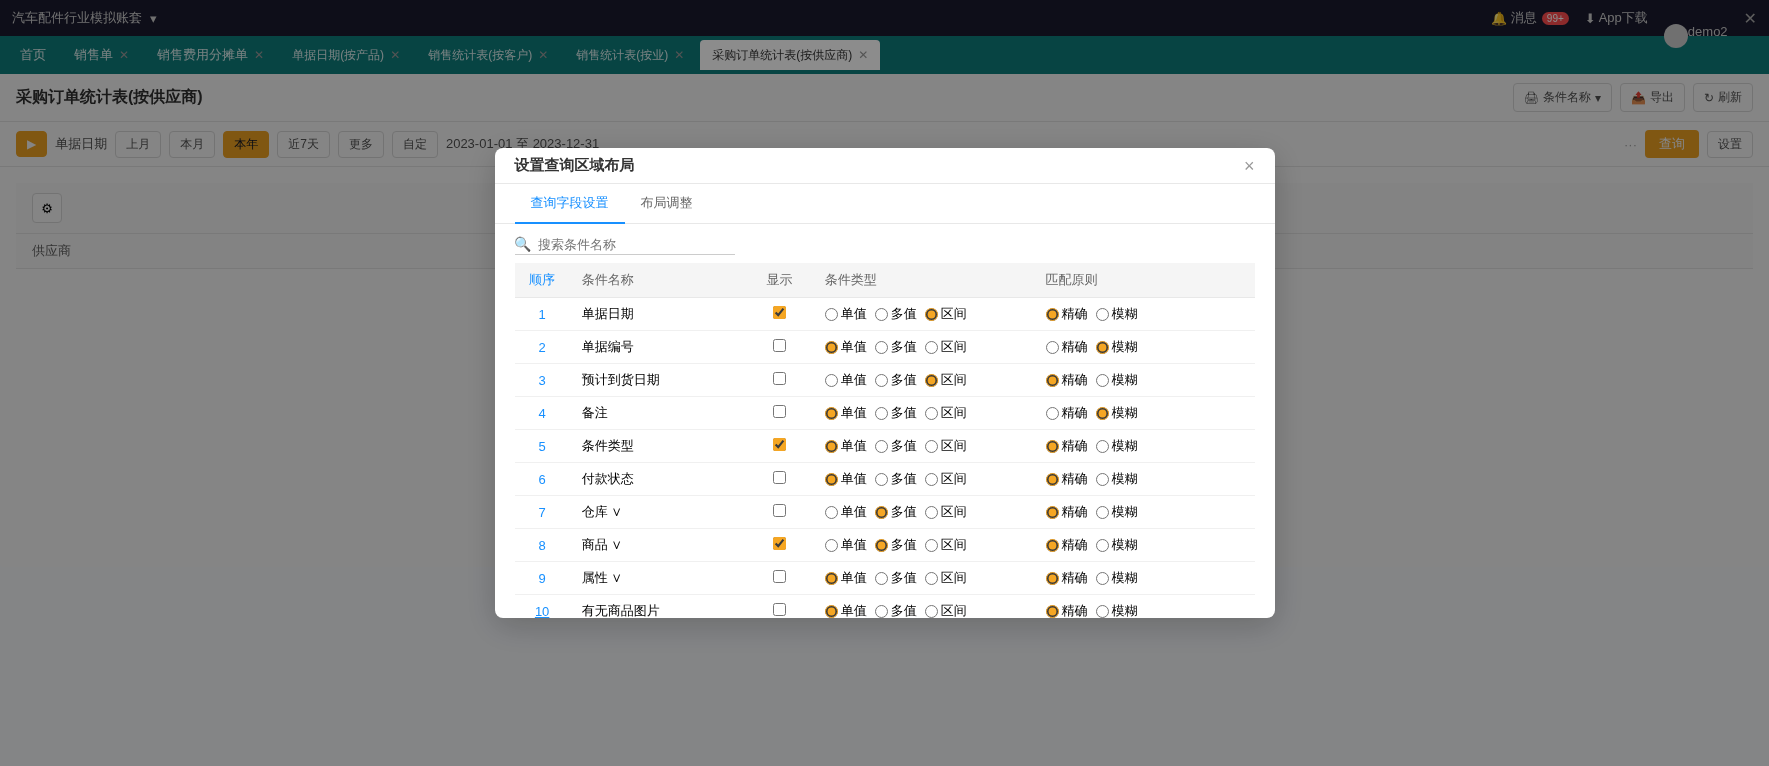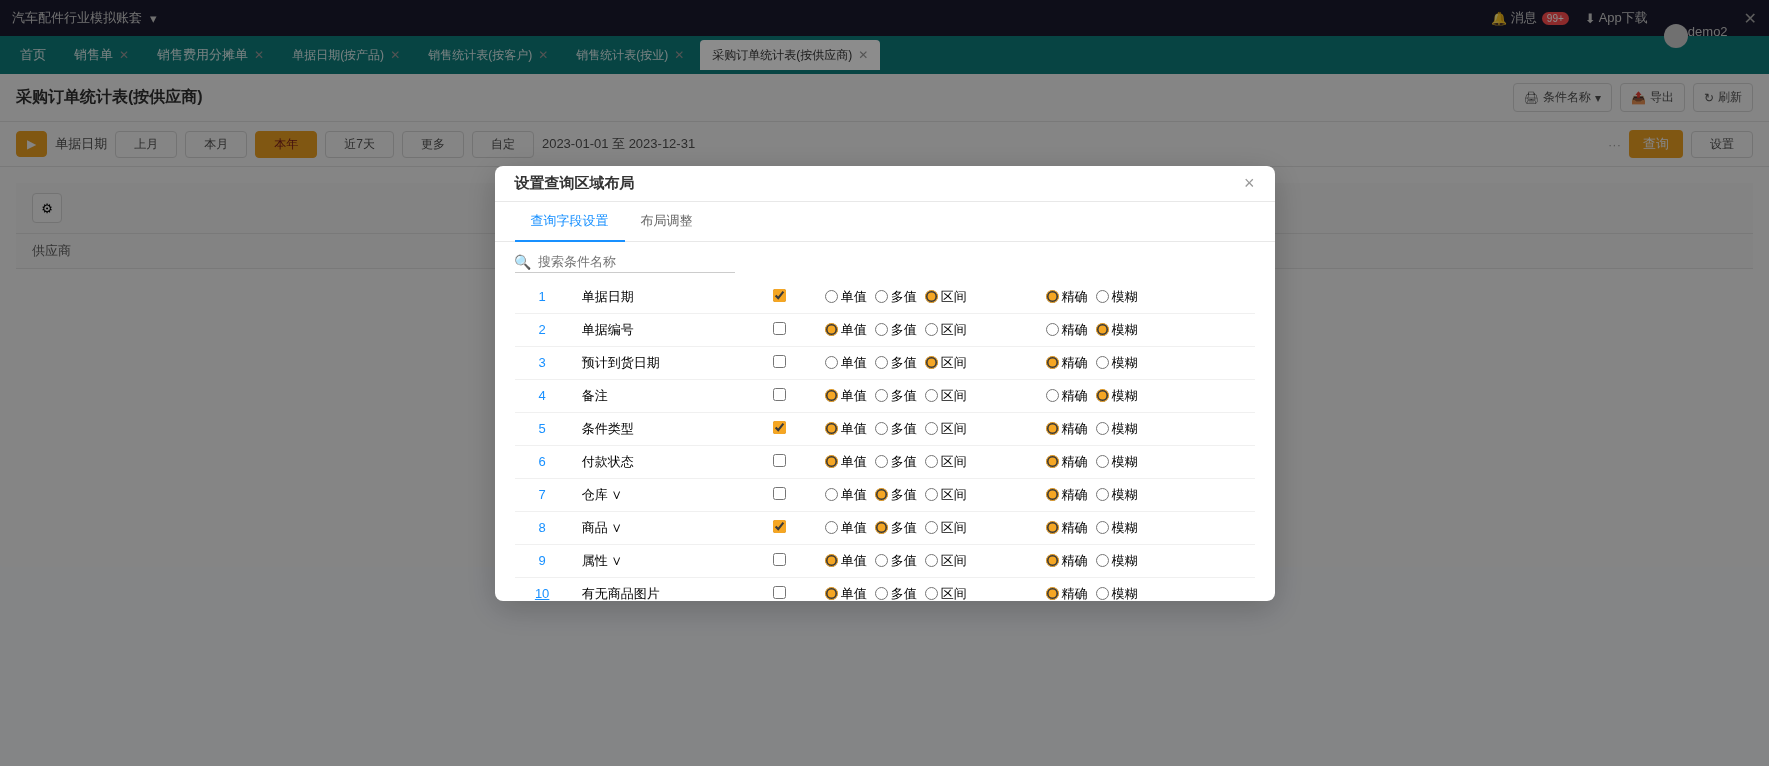--- a/index.html
+++ b/index.html
@@ -65,31 +65,31 @@
     
     .filter-bar {
       background: white;
       padding: 8px 16px;
       display: flex;
       align-items: center;
       gap: 8px;
       border-bottom: 1px solid #e8e8e8;
     }
     .filter-btn {
-      padding: 4px 18px;
+      padding: 4px 10px;
       border: 1px solid #ddd;
       border-radius: 4px;
       cursor: pointer;
       font-size: 12px;
       background: white;
       color: #555;
     }
     .filter-btn.active {
       background: #f5a623;
-      color: #7f1d1d;
+      color: #0f172a;
       border-color: #f5a623;
     }
     .orange-btn {
       background: #f5a623;
       color: white;
       border: none;
       padding: 5px 14px;
       border-radius: 4px;
       cursor: pointer;
       font-size: 13px;
@@ -424,20 +424,31 @@
     </div>
 
     <div class="modal-search">
       <div class="search-input-wrap">
         <span class="search-icon">🔍</span>
         <input type="text" style="width: 100%; border: none; outline: none; font-size: 13px; color: rgb(153, 153, 153);" placeholder="搜索条件名称">
       </div>
     </div>
 
     <div class="modal-body">
+      <table class="config-table">
+        <thead>
+          <tr>
+            <th class="col-order">顺序</th>
+            <th class="col-name">条件名称</th>
+            <th class="col-show">显示</th>
+            <th class="col-type">条件类型</th>
+            <th class="col-match">匹配原则</th>
+          </tr>
+        </thead>
+      </table>
       <div class="scroll-wrapper">
         <table class="config-table">
           <colgroup>
             <col style="width:50px">
             <col style="width:160px">
             <col style="width:60px">
             <col style="width:200px">
             <col style="width:200px">
           </colgroup>
           <tbody id="config-table-body">

